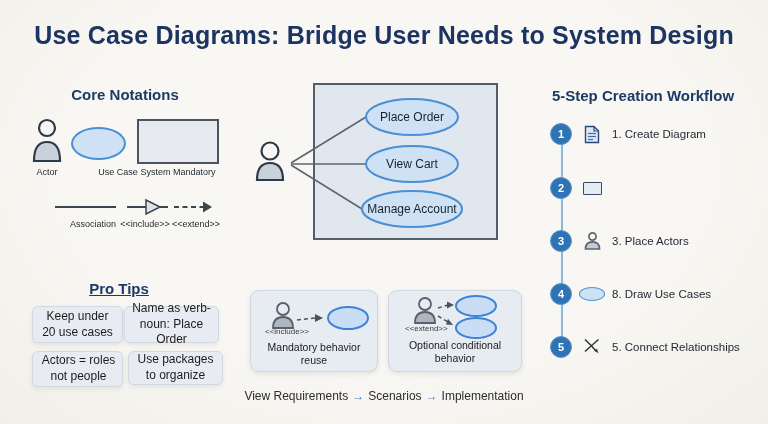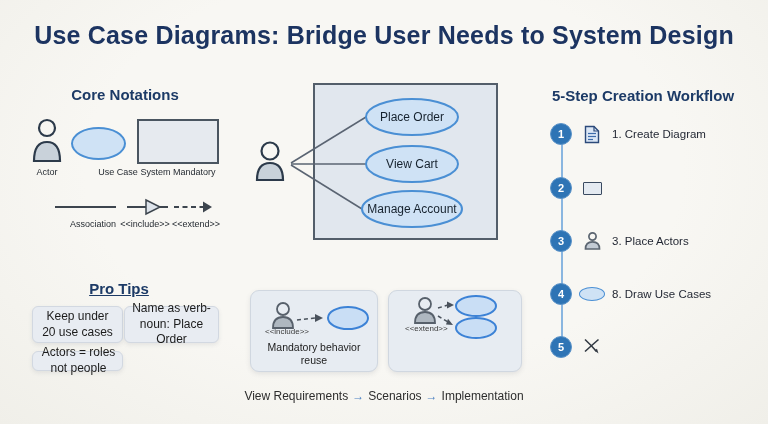--- a/index.html
+++ b/index.html
@@ -254,26 +254,28 @@
 
   <div class="wf-step" style="top:335px;">
     <div class="wf-badge">5</div>
     <div class="wf-icon">
       <svg width="20" height="18" viewBox="0 0 20 18">
         <path d="M 16.5 1.5 Q 9 8 3 13.5" fill="none" stroke="#333a43" stroke-width="1.6"></path>
         <path d="M 3 1.5 Q 10 8 14.5 13.5" fill="none" stroke="#333a43" stroke-width="1.6"></path>
         <polygon points="12.5,12.5 16.5,15.5 15,10.8" fill="#333a43"></polygon>
       </svg>
     </div>
+    <div class="wf-label">5. Connect Relationships</div>
   </div>
 
   <div class="section-heading cx" style="left:119px; top:280px;text-decoration:underline;">Pro Tips</div>
   <div class="tip-box" style="left:32px;  top:306px; width:91px; height:37px;">Keep under 20 use cases</div>
   <div class="tip-box" style="left:124px; top:306px; width:95px; height:37px;">Name as verb-noun: Place Order</div>
-  <div class="tip-box" style="left:32px;  top:351px; width:91px; height:20px;padding-left:8px;">Actors = roles not people</div>
+  <div class="tip-box" style="left:32px;  top:351px; width:91px; height:36px;padding-left:8px;">Actors = roles not people</div>
+  <div class="tip-box" style="left:128px; top:351px; width:95px; height:34px;">Use packages to organize</div>
 
 
   <div class="card card-include">
     <svg class="abs" style="left:0; top:6px;" width="128" height="40" viewBox="0 0 128 40">
       <circle cx="32" cy="12" r="6" fill="none" stroke="#57606b" stroke-width="1.8"></circle>
       <path d="M 22 31 Q 22 20 32 20 Q 42 20 42 31 Z" fill="#aeb7c0" stroke="#57606b" stroke-width="1.8"></path>
       <line x1="46" y1="23" x2="64" y2="21" stroke="#4a525c" stroke-width="1.6" stroke-dasharray="4,3"></line>
       <polygon points="64,17 72,21 64,25" fill="#4a525c"></polygon>
       <ellipse cx="97" cy="21" rx="20" ry="11" fill="#c9def5" stroke="#3c82d6" stroke-width="2"></ellipse>
     </svg>
@@ -288,19 +290,22 @@
       <circle cx="36" cy="11" r="6" fill="none" stroke="#57606b" stroke-width="1.8"></circle>
       <path d="M 26 30 Q 26 19 36 19 Q 46 19 46 30 Z" fill="#aeb7c0" stroke="#57606b" stroke-width="1.8"></path>
       <ellipse cx="87" cy="13" rx="20" ry="10" fill="#c9def5" stroke="#3c82d6" stroke-width="2"></ellipse>
       <ellipse cx="87" cy="35" rx="20" ry="10" fill="#c9def5" stroke="#3c82d6" stroke-width="2"></ellipse>
       <line x1="49" y1="15" x2="59" y2="12" stroke="#4a525c" stroke-width="1.5" stroke-dasharray="4,3"></line>
       <polygon points="58,8.5 65,12 58,15.5" fill="#4a525c"></polygon>
       <line x1="49" y1="23" x2="59" y2="29" stroke="#4a525c" stroke-width="1.5" stroke-dasharray="4,3"></line>
       <polygon points="57,31.5 64,32 59,25.8" fill="#4a525c"></polygon>
     </svg>
     <div class="card-tag" style="left:16px; top:33px;">&lt;&lt;extend&gt;&gt;</div>
+    <div class="card-desc" style="top:48px;">
+      <div style="width:120px;">Optional conditional behavior</div>
+    </div>
   </div>
 
   <div class="footer-line">
     <span>View Requirements</span><span class="footer-arrow">→</span><span>Scenarios</span><span class="footer-arrow">→</span><span>Implementation</span>
   </div>
 
 </div>
 
 </body></html>

